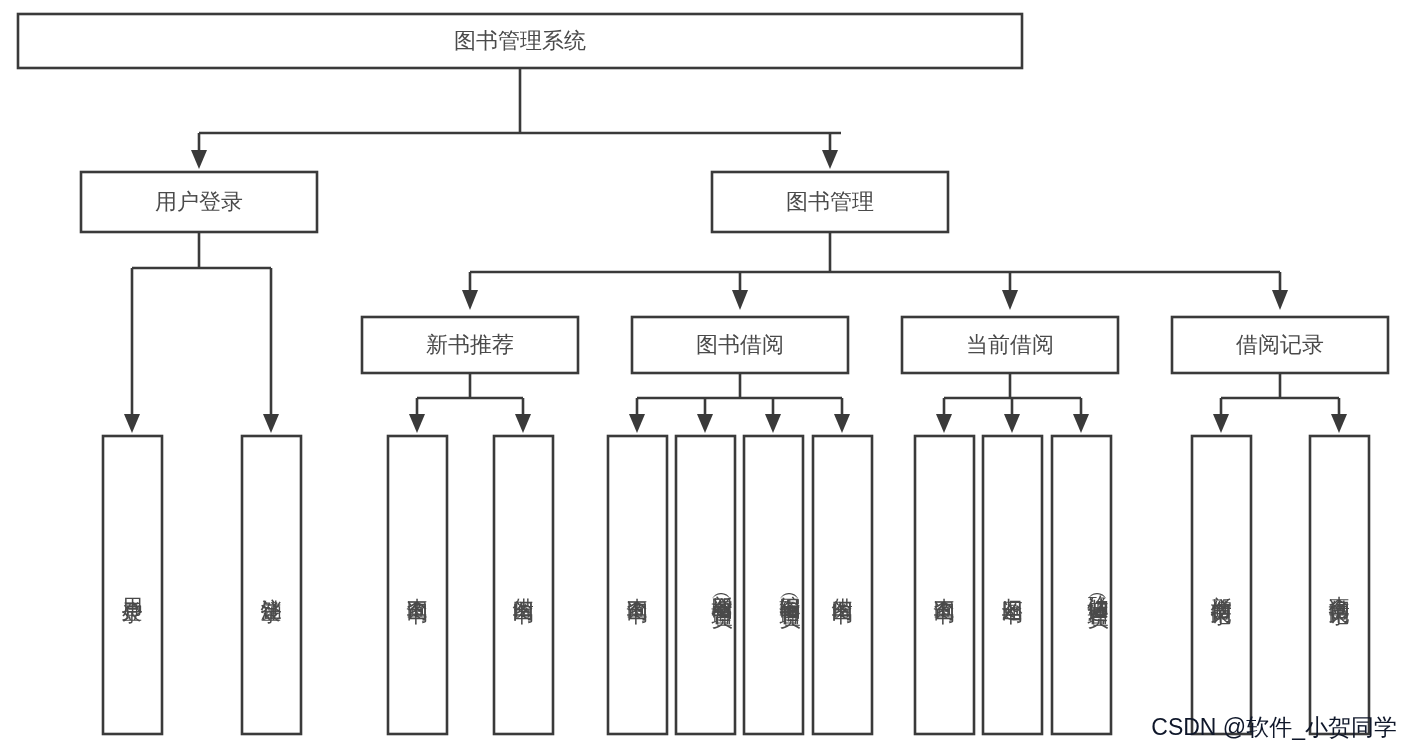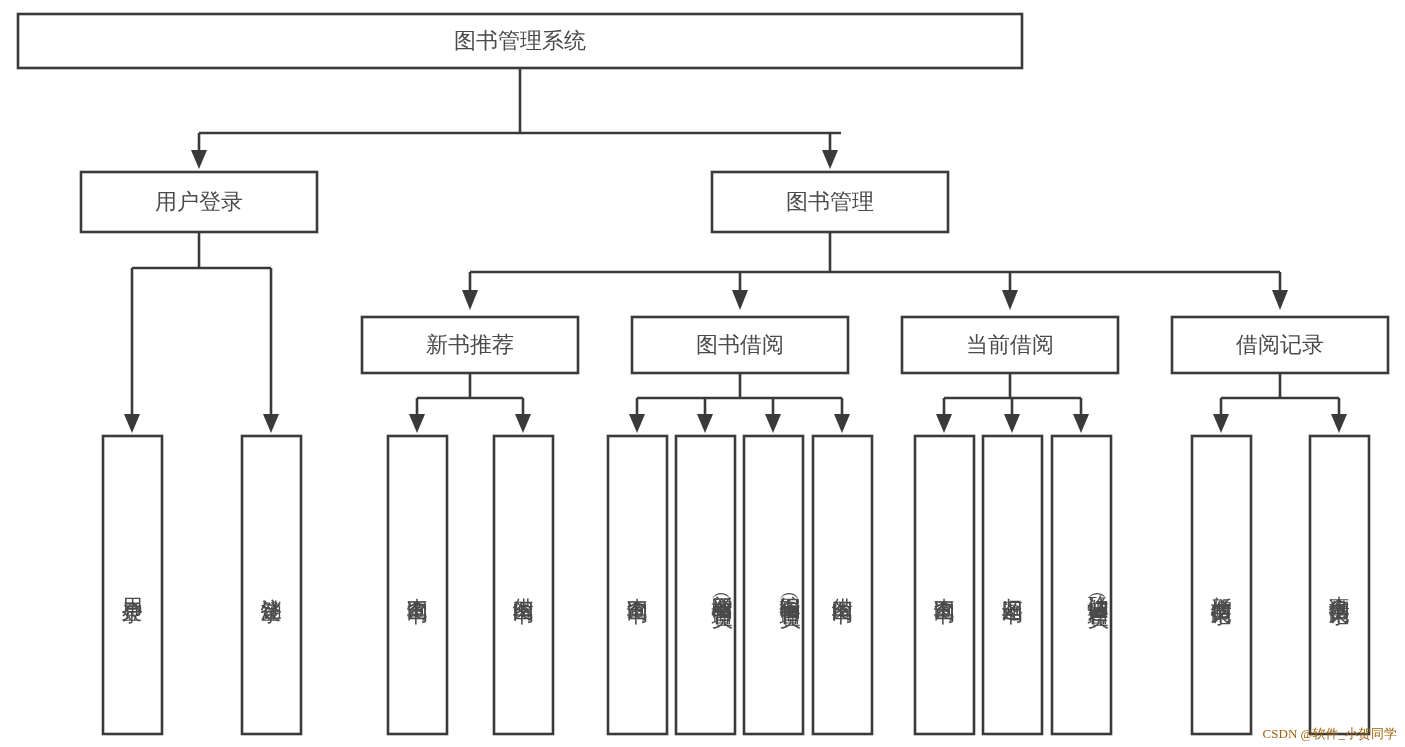--- a/index.html
+++ b/index.html
@@ -62,23 +62,23 @@
     text-align: left;
     pointer-events: none;
   }
   .node-label-v.centered {
     align-items: center;
   }
   .watermark {
     position: absolute;
     right: 8px;
     bottom: 4px;
-    font-family: Liberation Serif, serif;
-    font-size: 13px;
-    color: #a16207;
+    font-family: Liberation Sans, sans-serif;
+    font-size: 23px;
+    color: #0f172a;
     white-space: nowrap;
     user-select: none;
   }
 </style>
 </head>
 <body>
 
 <div id="diagram-root">
 
   <svg id="flow" viewBox="0 0 1405 747">

